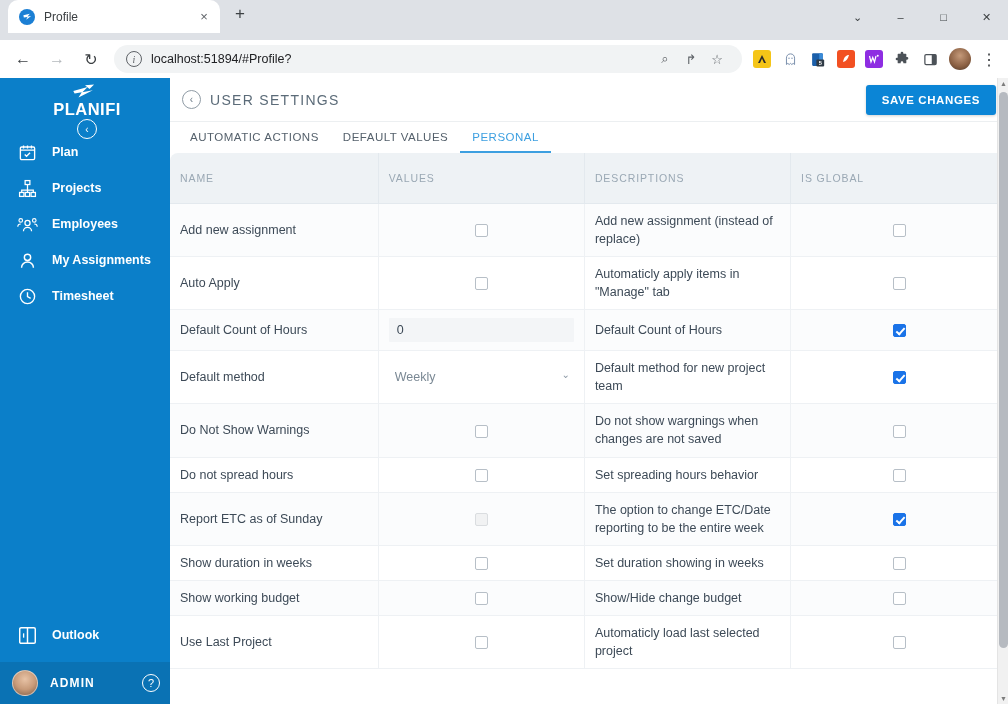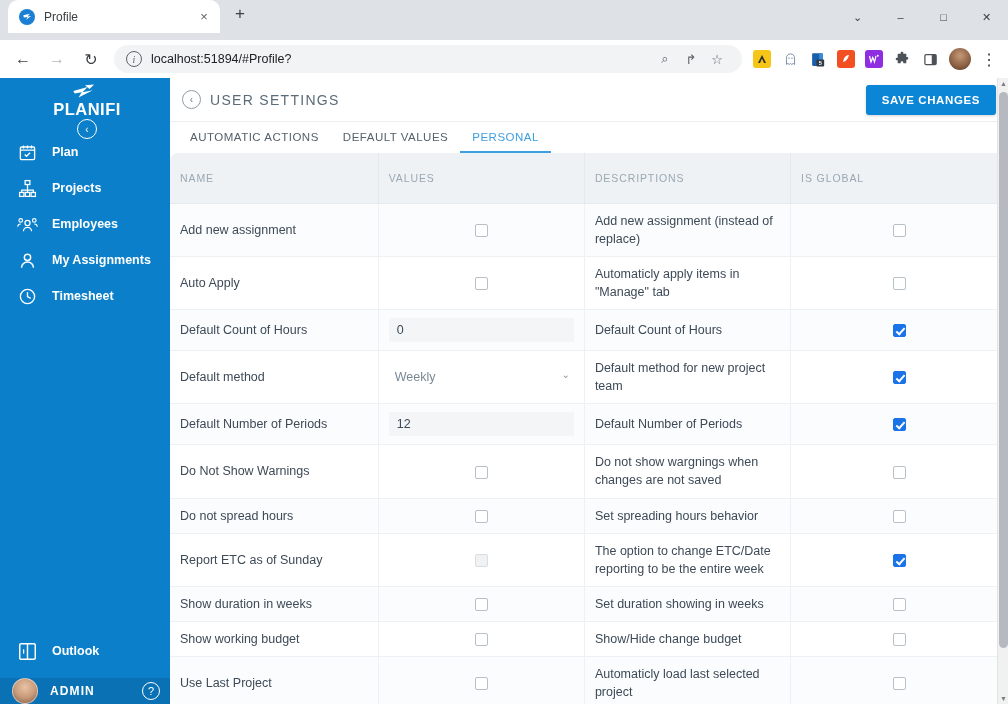--- a/index.html
+++ b/index.html
@@ -123,21 +123,21 @@
     width: 26px; height: 22px; flex: 0 0 auto; margin-right: 12px;
     display: flex; align-items: center; justify-content: center;
   }
   .nav-label { color: #ffffff; font-size: 12.5px; font-weight: bold; }
   .sidebar-spacer { flex: 1 1 auto; }
   .outlook-item {
     height: 42px; display: flex; align-items: center; padding-left: 14px;
     cursor: pointer; margin-bottom: 6px;
   }
   .user-bar {
-    height: 26px; background: #0a72b4; display: flex; align-items: center;
+    height: 42px; background: #0a72b4; display: flex; align-items: center;
     padding: 0 10px 0 12px; cursor: pointer;
   }
   .user-avatar {
     width: 26px; height: 26px; border-radius: 50%; flex: 0 0 auto;
     margin-right: 12px; overflow: hidden;
     background: radial-gradient(circle at 50% 34%, #e8c3a6 0%, #c79a79 52%, #7b5a45 100%);
     border: 1px solid rgba(255,255,255,0.5);
   }
   .user-name {
     color: #fff; font-size: 12px; font-weight: bold; letter-spacing: 1.1px;
@@ -485,26 +485,20 @@
               </tr>
               <tr>
                 <td>Default method</td>
                 <td>
                   <div class="val-select-wrap"><select class="val-select"><option>Weekly</option></select><span class="sel-chevron">⌄</span></div>
                 </td>
                 <td>Default method for new project team</td>
                 <td class="cell-center"><input type="checkbox" class="cb" checked="" style=""></td>
               </tr>
               <tr>
-                <td>Default Number of Periods</td>
-                <td><input type="text" class="val-input" value="12" style=""></td>
-                <td>Default Number of Periods</td>
-                <td class="cell-center"><input type="checkbox" class="cb" checked="" style=""></td>
-              </tr>
-              <tr>
                 <td>Do Not Show Warnings</td>
                 <td class="cell-center"><input type="checkbox" class="cb" style=""></td>
                 <td>Do not show wargnings when changes are not saved</td>
                 <td class="cell-center"><input type="checkbox" class="cb" style=""></td>
               </tr>
               <tr>
                 <td>Do not spread hours</td>
                 <td class="cell-center"><input type="checkbox" class="cb" style=""></td>
                 <td>Set spreading hours behavior</td>
                 <td class="cell-center"><input type="checkbox" class="cb" style=""></td>

